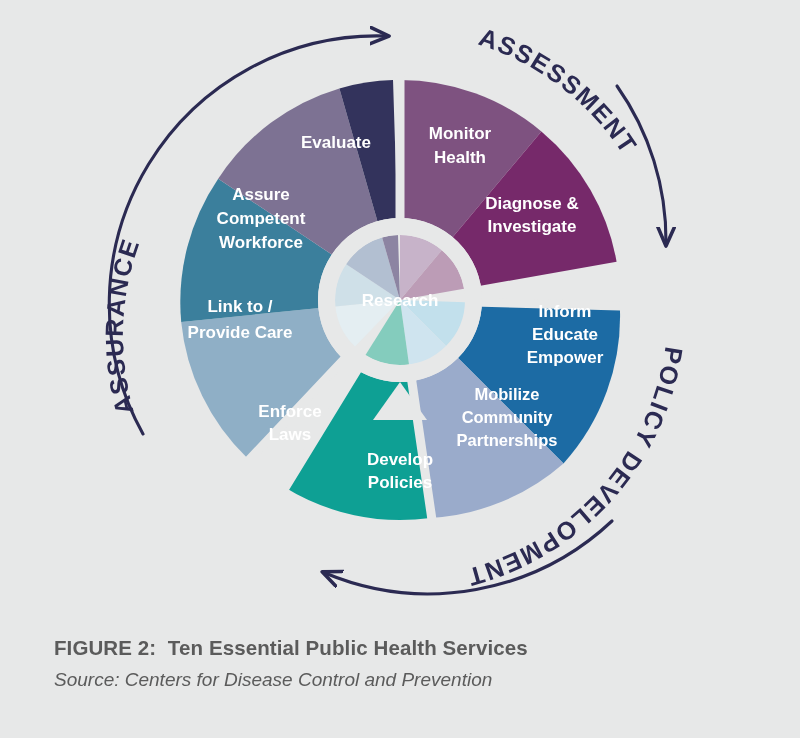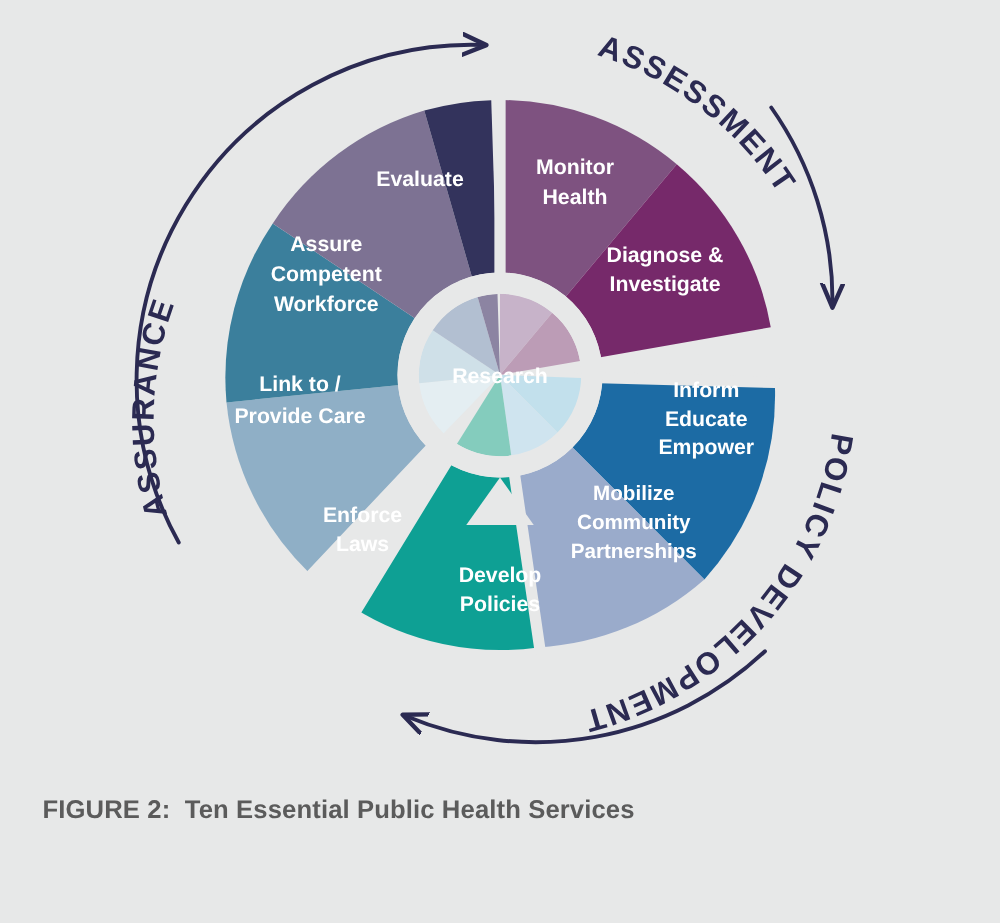--- a/index.html
+++ b/index.html
@@ -49,21 +49,21 @@
   }
   .arc-label {
     fill: #2b2a52;
     font-family: "Liberation Sans", sans-serif;
     font-size: 25px;
     font-weight: 700;
     letter-spacing: 1.6px;
   }
   .caption-block {
     position: absolute;
-    left: 34px;
+    left: 54px;
     top: 636px;
     width: 720px;
   }
   .caption-title {
     color: #5b5b5b;
     font-family: "Liberation Sans", sans-serif;
     font-size: 20.5px;
     font-weight: 700;
     letter-spacing: 0.1px;
     margin: 0 0 9px 0;
@@ -192,15 +192,16 @@
       <text class="seg-label" x="261" y="196">Assure</text>
       <text class="seg-label" x="261" y="220">Competent</text>
       <text class="seg-label" x="261" y="244">Workforce</text>
 
       <text class="seg-label" x="336" y="144">Evaluate</text>
     </g>
   </svg>
 
   <div class="caption-block">
     <div class="caption-title">FIGURE 2:  Ten Essential Public Health Services</div>
+    <div class="caption-source">Source: Centers for Disease Control and Prevention</div>
   </div>
 
 </div>
 
 </body></html>

